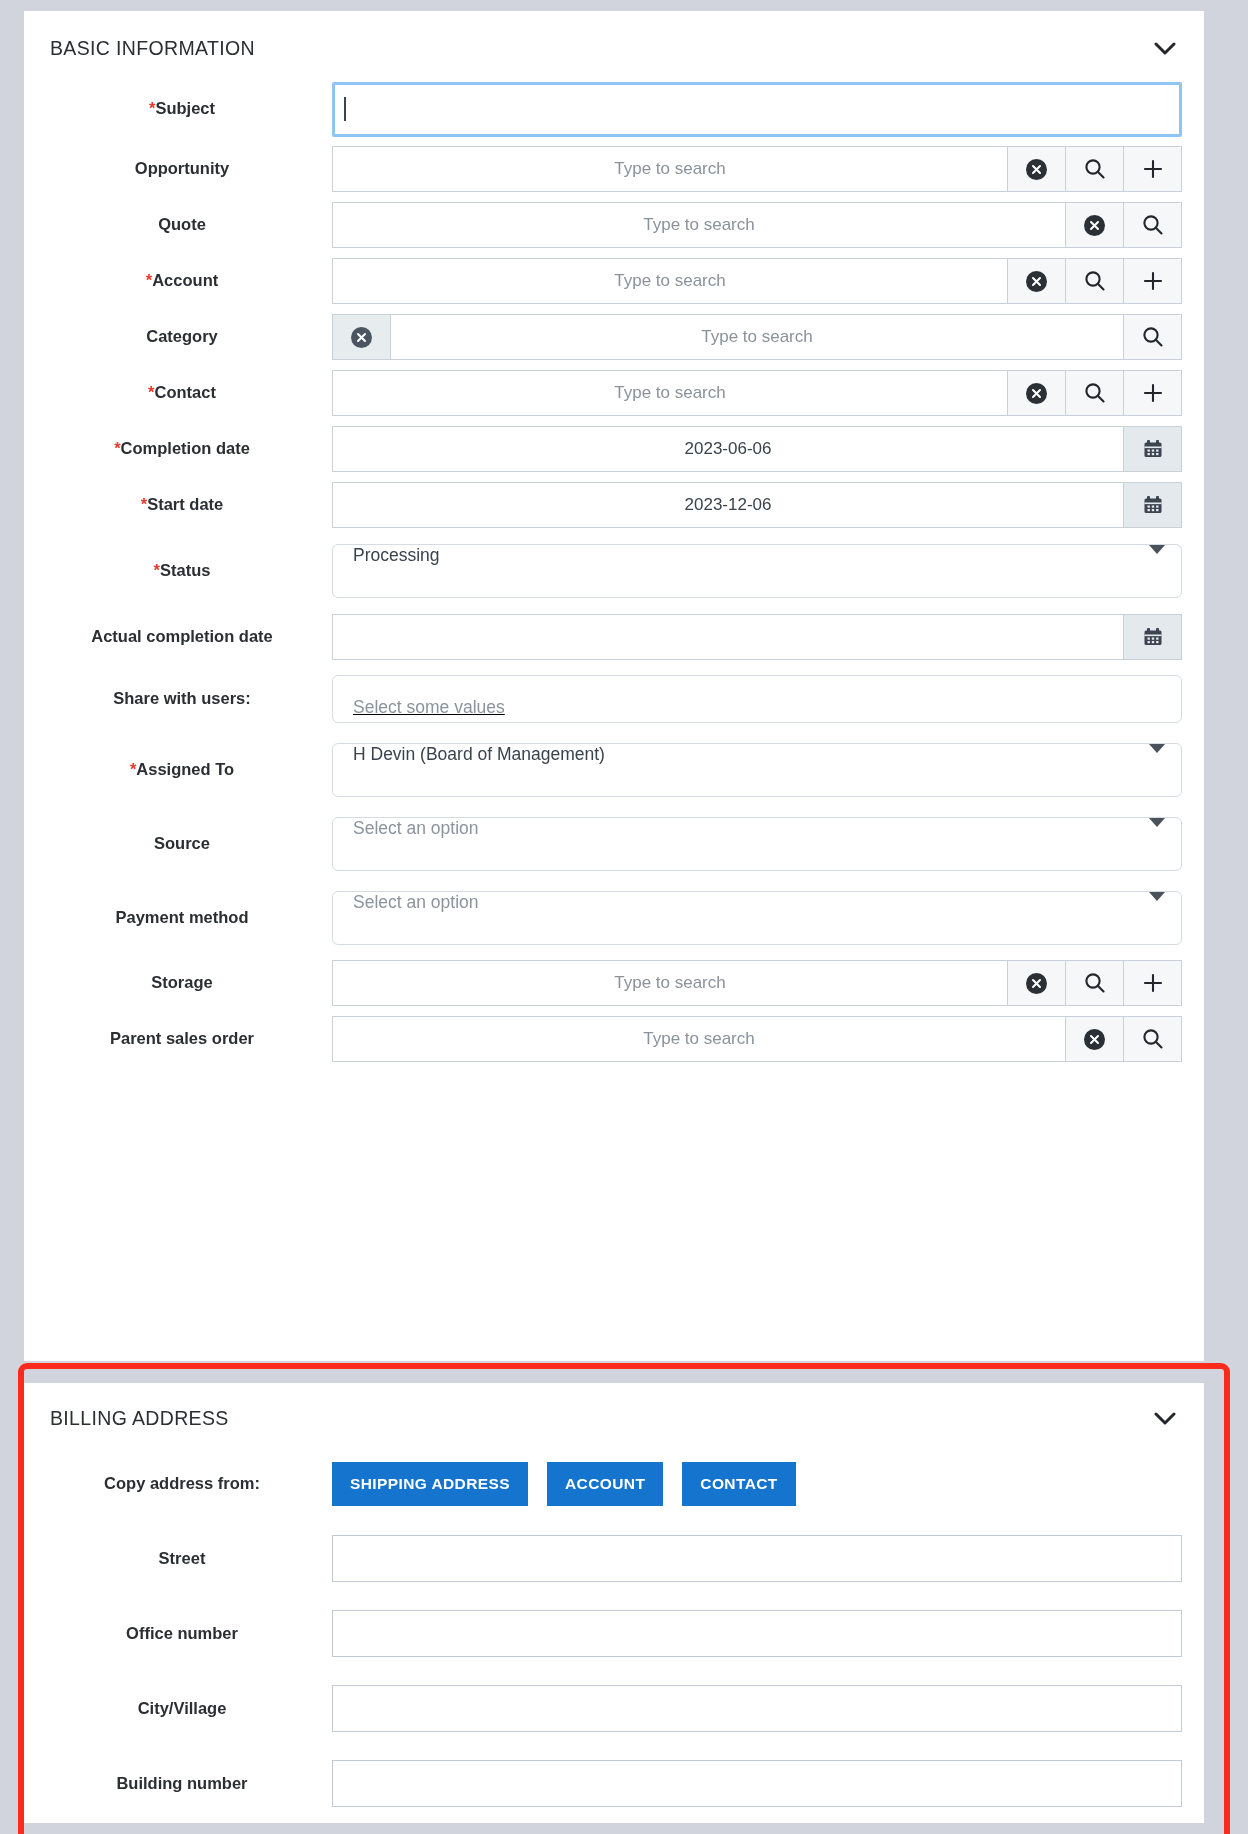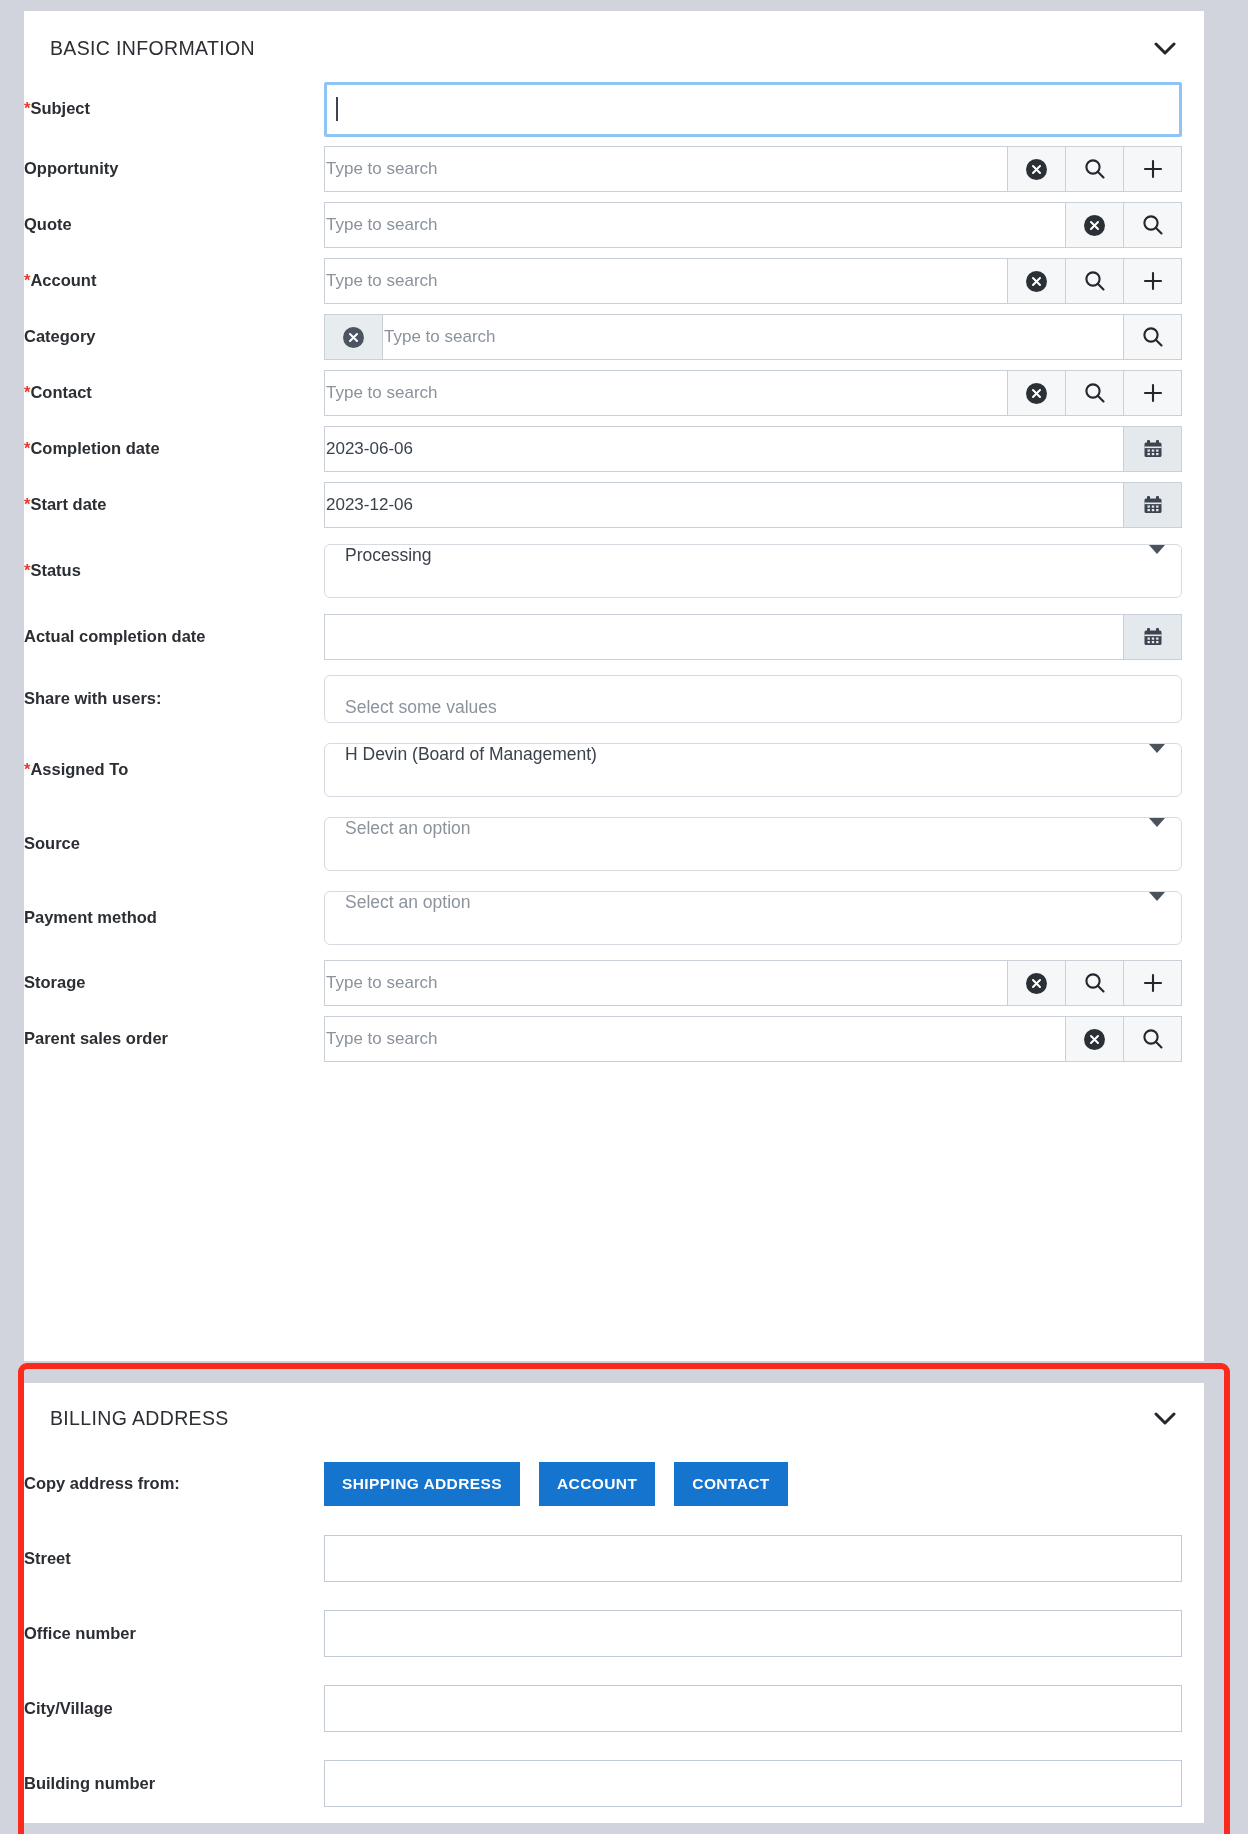--- a/index.html
+++ b/index.html
@@ -66,26 +66,27 @@
   .row {
     display: flex;
     align-items: center;
     min-height: 56px;
     padding: 0 22px 0 0;
   }
 
   .lbl {
     width: 300px;
     min-width: 300px;
-    text-align: left;
+    text-align: center;
     padding-right: 0;
     font-size: 16.5px;
     font-weight: 700;
     color: #2b2f33;
     line-height: 1.2;
+    margin-left: 8px;
   }
   .lbl .req { color: #e8392b; font-weight: 700; }
 
   .ctl {
     flex: 1;
     display: flex;
     align-items: stretch;
     position: relative;
   }
 
@@ -93,20 +94,21 @@
   .tbox {
     flex: 1;
     height: 46px;
     border: 1px solid #c9d0d8;
     background: #fff;
     display: flex;
     align-items: center;
     padding: 0 1px;
     font-size: 17px;
     color: #3c4450;
+    justify-content: center;
   }
   .tbox .ph { color: #8a929c; font-size: 17px; }
   .tbox .val { color: #3a424c; font-size: 17px; }
 
   
   .focus-wrap {
     flex: 1;
     border: 3px solid #8fc4f5;
     border-radius: 2px;
     height: 55px;
@@ -194,20 +196,21 @@
   .msel {
     flex: 1;
     height: 48px;
     border: 1px solid #d6dbe1;
     border-radius: 6px;
     background: #fff;
     display: flex;
     align-items: center;
     padding: 16px 16px 0 20px;
     cursor: text;
+    text-decoration: underline;
   }
   .msel .ph { font-size: 17.5px; color: #8b939d; }
 
   
   .cbox {
     width: 27px; height: 27px;
     border: 1px solid #c9d0d8;
     background: #fff;
     cursor: pointer;
     flex: 0 0 27px;

